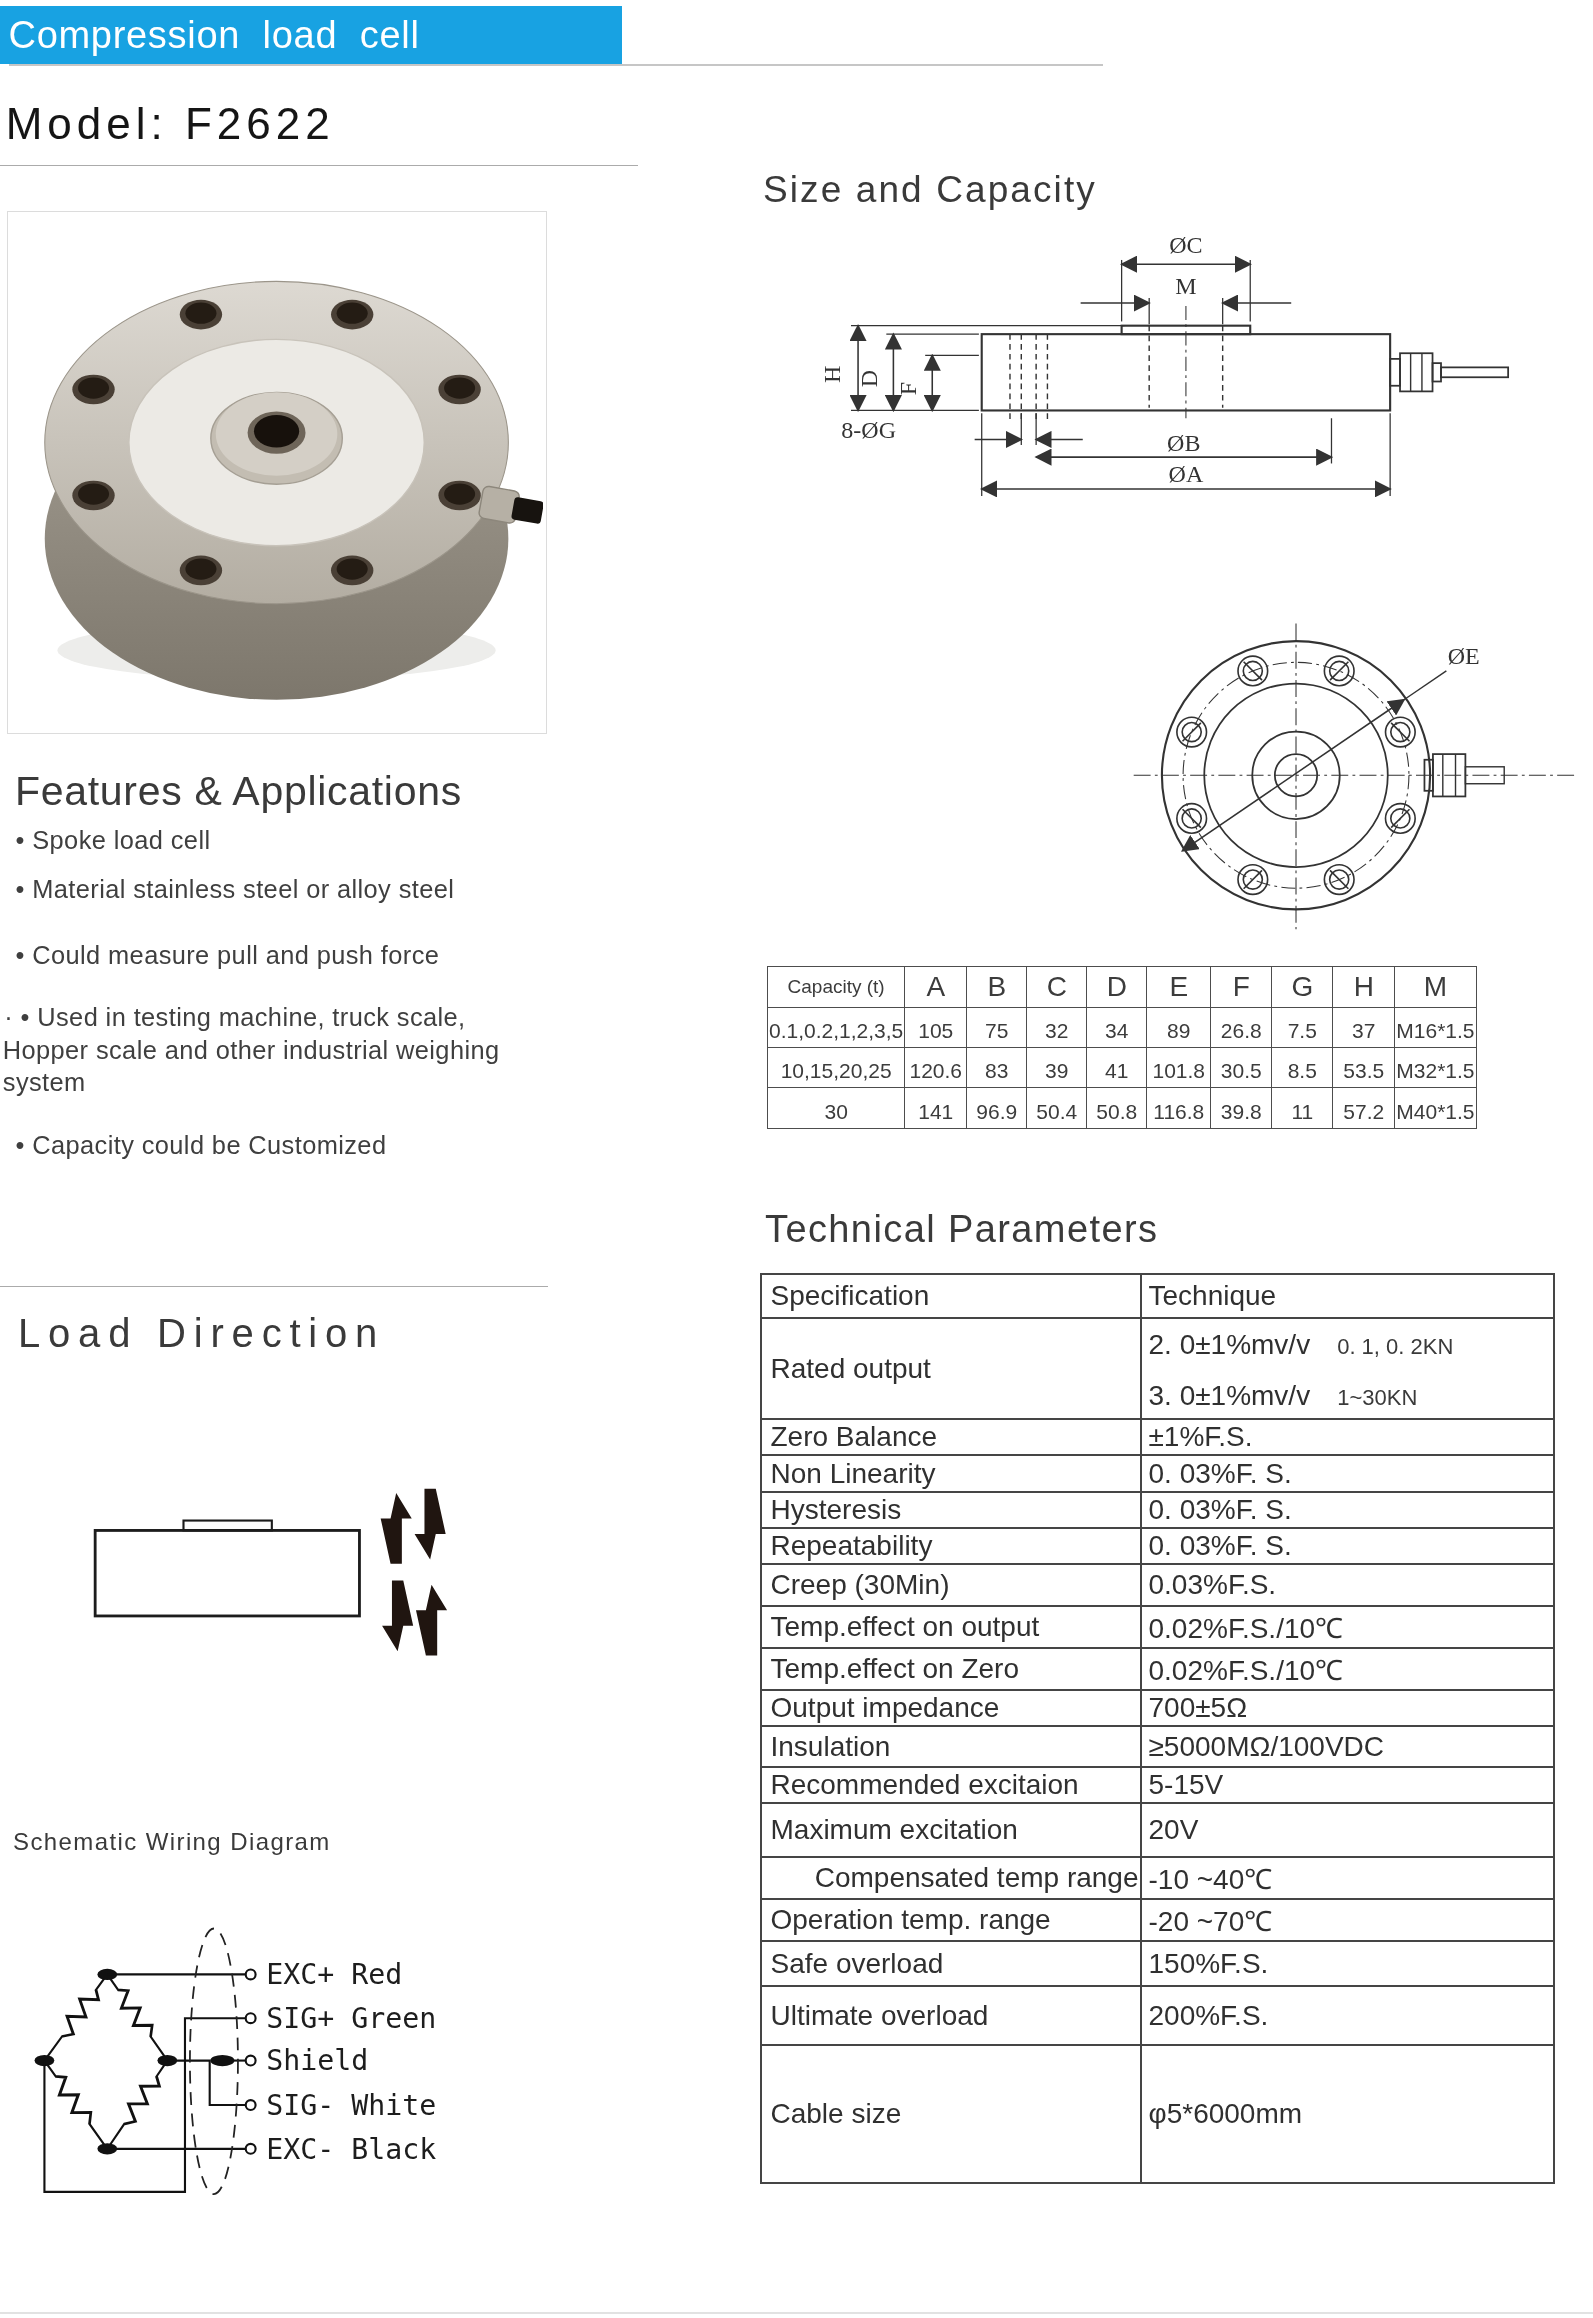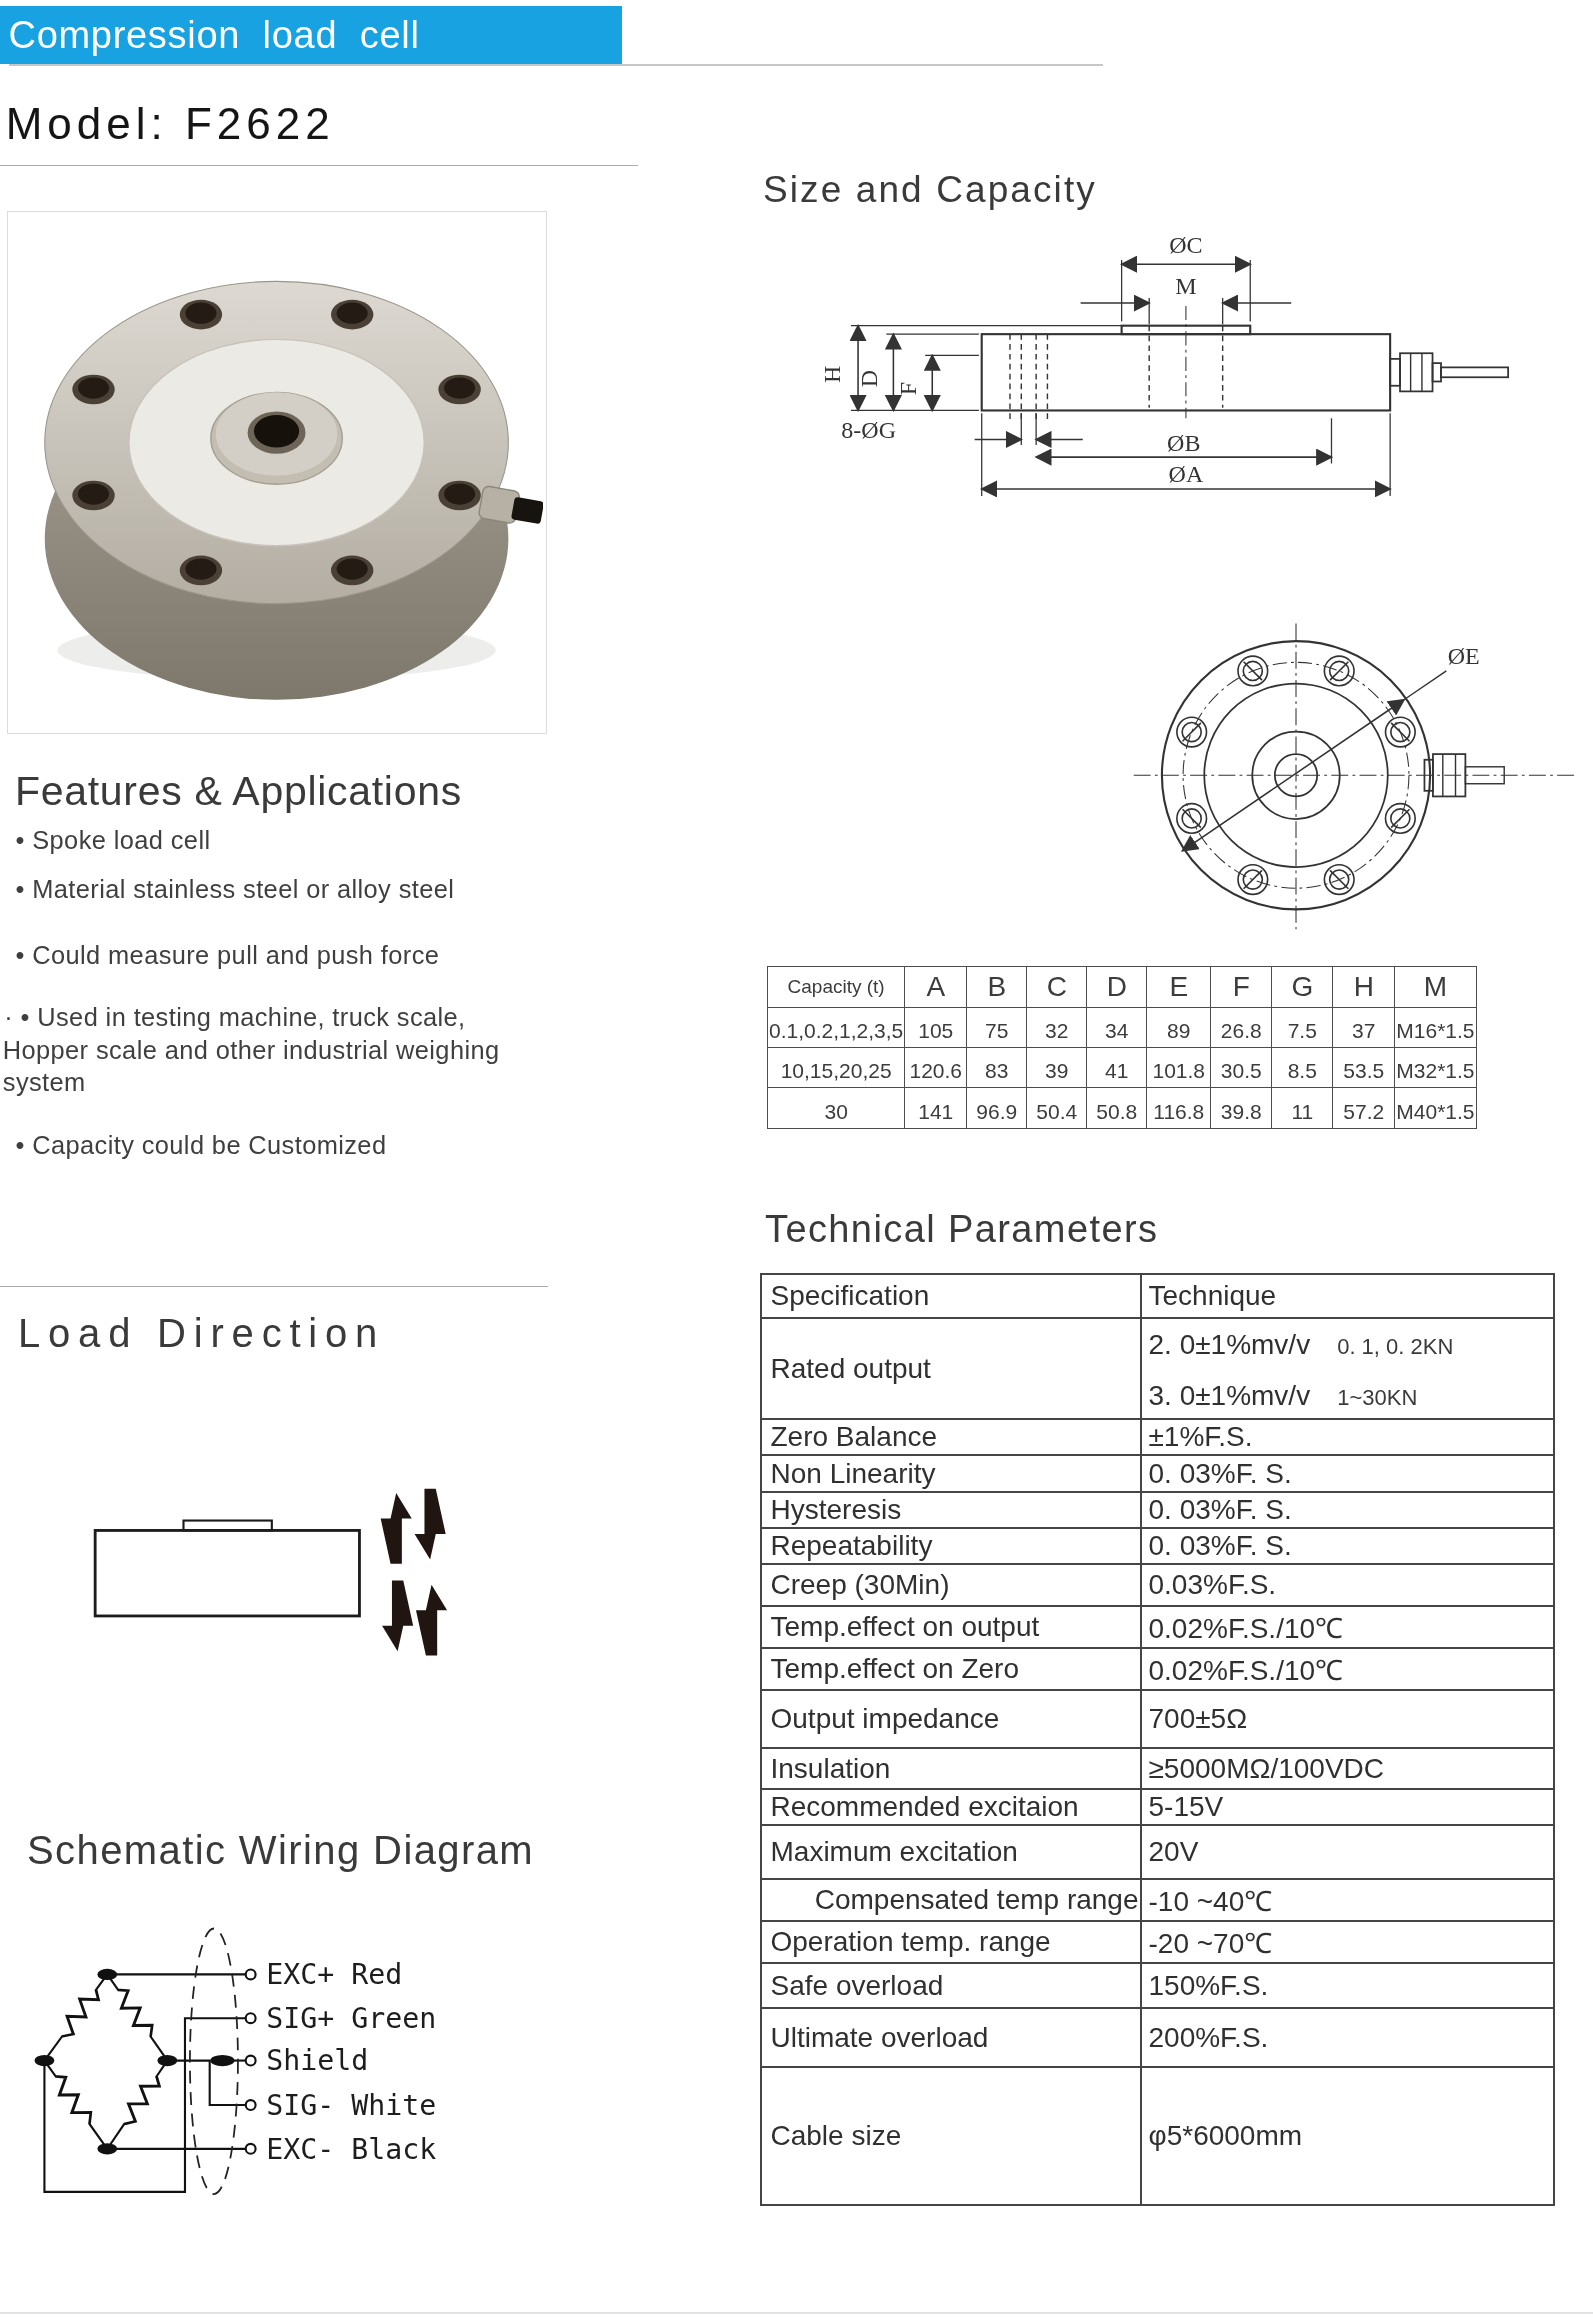--- a/index.html
+++ b/index.html
@@ -9,21 +9,21 @@
   
   .title-bar{left:0;top:5.7px;width:613px;height:58px;line-height:58px;color:#fff;
              font-size:38px;padding-left:8.5px;letter-spacing:0.7px;word-spacing:11.3px;font-weight:400;}
   .title-shadow{left:8.5px;top:64px;width:1094px;height:2.1px;background:#c6c6c6;}
   .model-title{left:5.7px;top:99px;font-size:44px;letter-spacing:5px;color:#151515;font-weight:400;}
   .model-rule{left:0;top:165px;width:638px;height:1.4px;background:#8f8f8f;}
   h2.sec{margin:8px;font-weight:400;color:#3a3a3a;}
   .sec-size{left:755px;top:161px;font-size:37px;letter-spacing:2.1px;}
   .sec-feat{left:7px;top:760px;font-size:41px;letter-spacing:0.7px;}
   .sec-load{left:10px;top:1303px;font-size:40px;letter-spacing:7.8px;}
-  .sec-wire{left:19px;top:1820px;font-size:40px;letter-spacing:1.4px;}
+  .sec-wire{left:5px;top:1820px;font-size:24px;letter-spacing:1.4px;}
   .sec-tech{left:757px;top:1200px;font-size:38px;letter-spacing:1.4px;}
   .rule{background:#ababab;}
   
   .photo-box{left:7px;top:211px;width:538px;height:521px;border:1.4px solid #dcdcdc;background:#fff;}
   
   .feat-line{font-size:25.4px;color:#3f3f3f;white-space:nowrap;letter-spacing:0.4px;}
   
   table{border-collapse:collapse;}
   .dim-table{left:767px;top:966px;}
   .dim-table td,.dim-table th{border:1.4px solid #4d4d4d;text-align:center;color:#3c3c3c;font-weight:400;}
@@ -342,21 +342,21 @@
           <td class="v">0.03%F.S.</td>
         </tr>
     <tr style="height:33px">
           <td class="l">Temp.effect on output</td>
           <td class="v">0.02%F.S./10℃</td>
         </tr>
     <tr style="height:32px">
           <td class="l">Temp.effect on Zero</td>
           <td class="v">0.02%F.S./10℃</td>
         </tr>
-    <tr style="height:58px">
+    <tr style="height:36px">
           <td class="l">Output impedance</td>
           <td class="v">700±5Ω</td>
         </tr>
     <tr style="height:41px">
           <td class="l">Insulation</td>
           <td class="v">≥5000MΩ/100VDC</td>
         </tr>
     <tr style="height:31px">
           <td class="l">Recommended excitaion</td>
           <td class="v">5-15V</td>

